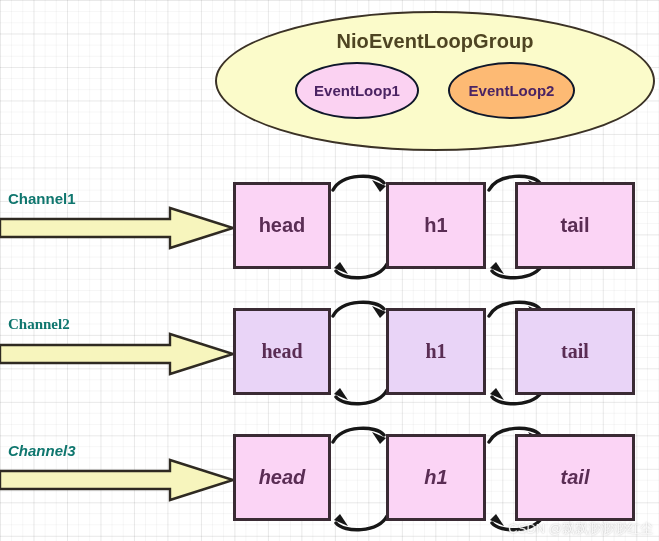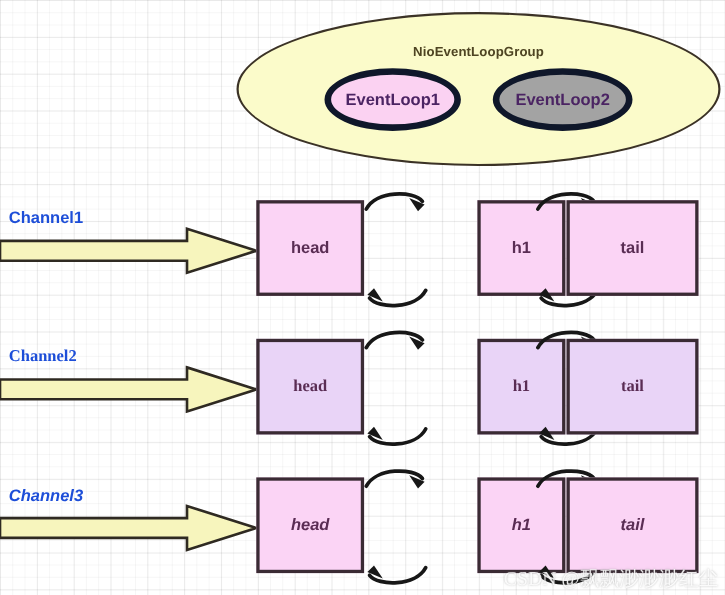--- a/index.html
+++ b/index.html
@@ -44,109 +44,109 @@
     width: 440px;
     height: 140px;
     border-radius: 50%;
     background: #fbfbca;
     border: 2px solid #3b3226;
     box-sizing: border-box;
   }
   #group-title {
     position: absolute;
     left: 215px;
-    top: 40px;
+    top: 30px;
     width: 440px;
     text-align: center;
-    font-size: 12px;
+    font-size: 20px;
     font-weight: bold;
     color: #4e4422;
     letter-spacing: 0.1px;
   }
 
   .loop-ellipse {
     position: absolute;
     top: 62px;
     height: 57px;
     border-radius: 50%;
-    border: 6px solid #0f172a;
+    border: 2px solid #0f172a;
     box-sizing: border-box;
     display: flex;
     align-items: center;
     justify-content: center;
     font-size: 15px;
     font-weight: bold;
     color: #4b2463;
   }
   #loop-1 { left: 295px; width: 124px; background: #fbd2f2; }
-  #loop-2 { left: 448px; width: 127px; background: #a3a3a3; }
+  #loop-2 { left: 448px; width: 127px; background: #fdba74; }
 
   
   .channel-row { position: absolute; left: 0; width: 659px; }
   #row-1 { top: 172px; height: 110px; }
   #row-2 { top: 298px; height: 110px; font-family: Liberation Serif, serif; }
   #row-3 { top: 424px; height: 110px; font-style: italic; }
 
   .channel-label {
     position: absolute;
     left: 8px;
     top: 18px;
     font-size: 15px;
     font-weight: bold;
-    color: #1d4ed8;
+    color: #0f766e;
     white-space: nowrap;
   }
 
   .block-arrow {
     position: absolute;
     left: 0px;
     top: 34px;
     width: 234px;
     height: 44px;
   }
 
   .node-box {
     position: absolute;
     top: 10px;
     height: 87px;
     border: 3px solid #3a2b34;
     box-sizing: border-box;
     display: flex;
     align-items: center;
     justify-content: center;
-    font-size: 15px;
+    font-size: 20px;
     font-weight: bold;
     color: #5a2d54;
   }
   .box-head { left: 233px; width: 98px; }
-  .box-h1   { left: 386px; width: 80px; margin-left: 48px; }
+  .box-h1   { left: 386px; width: 100px; }
   .box-tail { left: 515px; width: 120px; }
 
   .pink   { background: #fbd4f5; }
   .purple { background: #e9d4f7; }
 
   .connector {
     position: absolute;
     top: 2px;
     width: 64px;
     height: 106px;
   }
   .conn-a { left: 328px; }
   .conn-b { left: 484px; }
 
   
   #watermark {
     position: absolute;
     right: 6px;
     bottom: 3px;
-    font-size: 18px;
+    font-size: 13px;
     color: rgba(255,255,255,0.88);
     text-shadow: 0 0 2px rgba(120,120,120,0.55);
     white-space: nowrap;
-    font-family: Liberation Serif, serif;
+    font-family: Liberation Sans, sans-serif;
   }
 </style>
 </head>
 <body>
 
 <div id="canvas"></div>
 
 <div id="group-ellipse"></div>
 <div id="group-title">NioEventLoopGroup</div>
 

